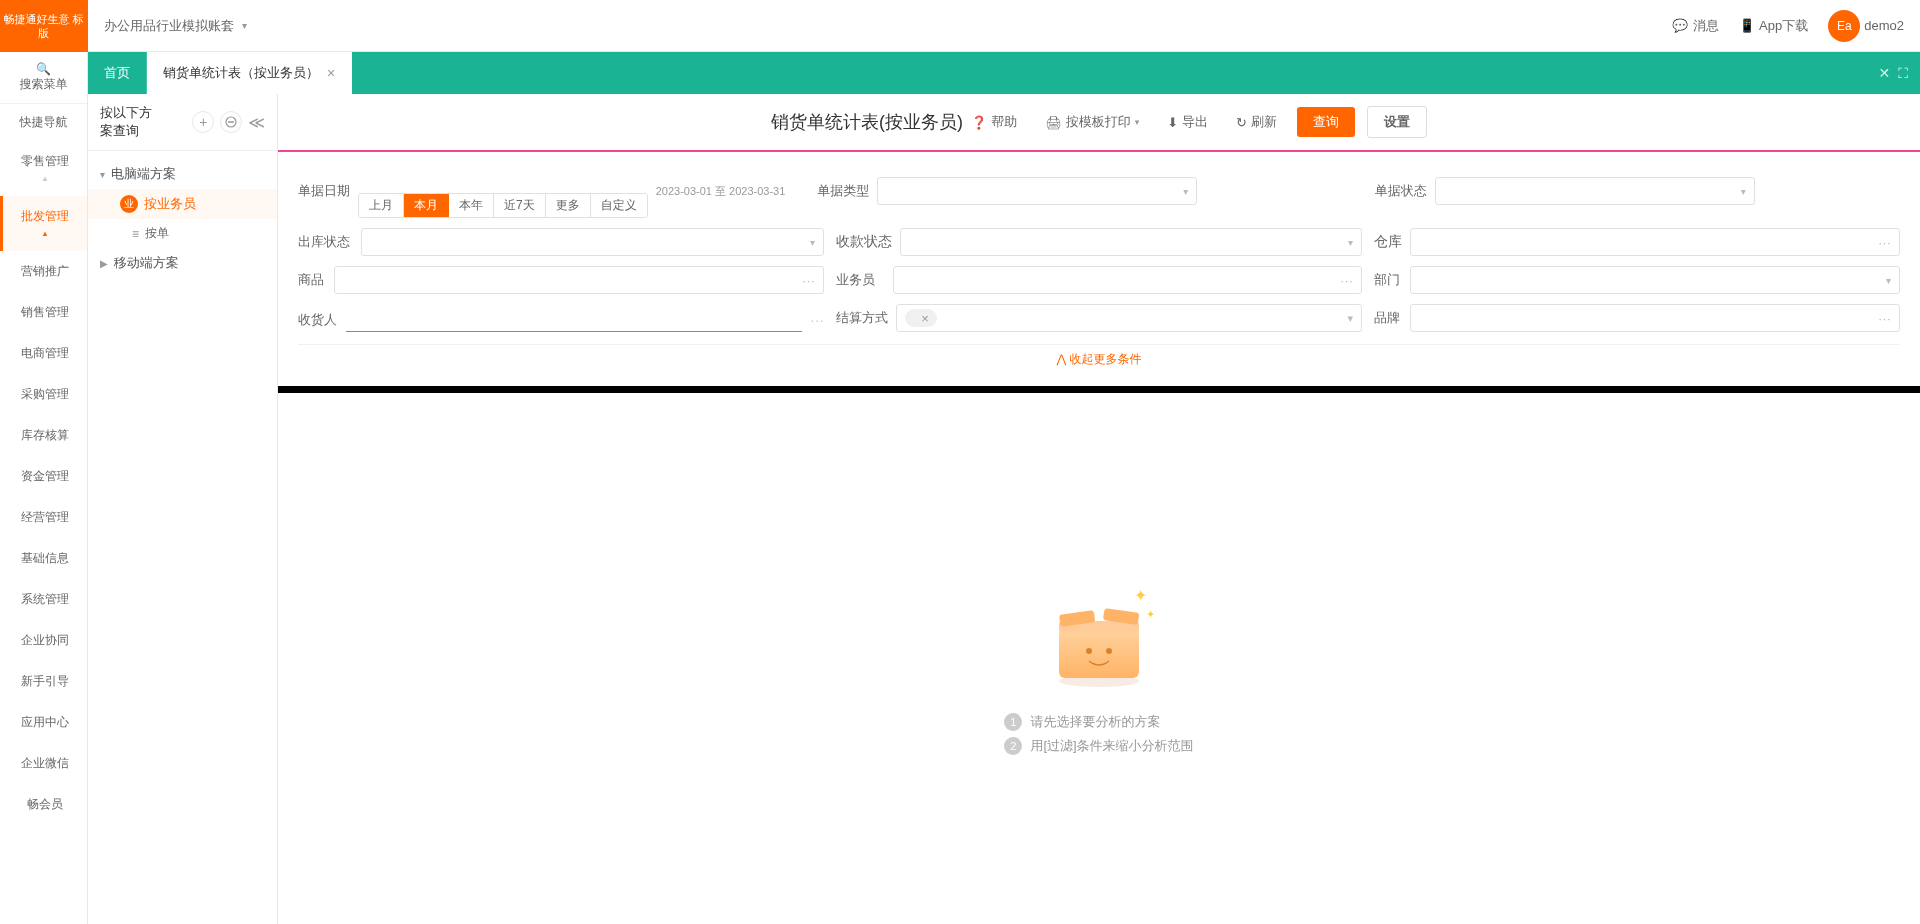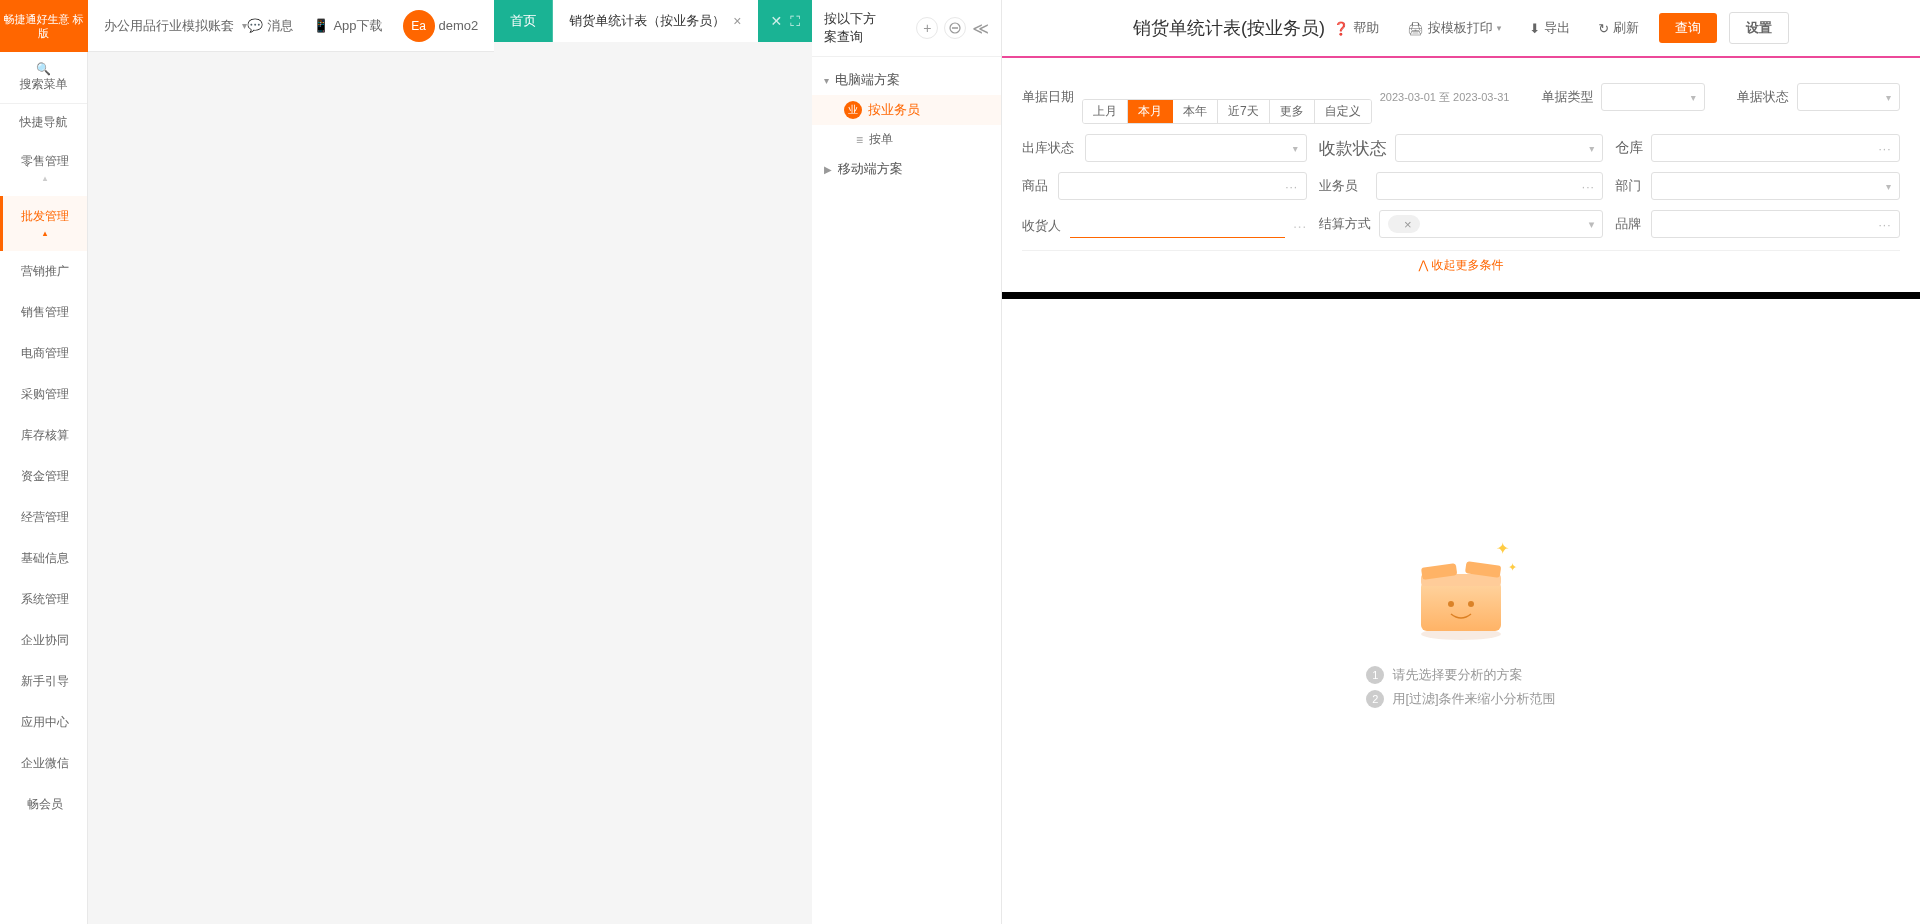--- a/index.html
+++ b/index.html
@@ -7,21 +7,21 @@
 
     
     .sidebar { width: 88px; background: #fff; border-right: 1px solid #e8e8e8; display: flex; flex-direction: column; align-items: center; flex-shrink: 0; z-index: 100; }
     .sidebar-logo { width: 88px; height: 52px; background: #ff6600; display: flex; align-items: center; justify-content: center; flex-direction: column; cursor: pointer; }
     .sidebar-logo-text { color: #fff; font-size: 11px; line-height: 1.3; text-align: center; }
     .sidebar-search { padding: 10px 0; width: 100%; text-align: center; color: #666; font-size: 12px; cursor: pointer; border-bottom: 1px solid #f0f0f0; }
     .sidebar-nav-item { width: 100%; padding: 12px 0; text-align: center; cursor: pointer; color: #666; font-size: 12px; border-left: 3px solid transparent; }
     .sidebar-nav-item.active { color: #ff6600; border-left: 3px solid #ff6600; background: #fff8f3; }
 
     
-    .main { flex: 1; display: flex; flex-direction: row; overflow: hidden; }
+    .main { flex: 1; display: flex; flex-direction: column; overflow: hidden; }
 
     
     .topbar { height: 52px; background: #fff; border-bottom: 1px solid #e8e8e8; display: flex; align-items: center; justify-content: space-between; padding: 0 16px; flex-shrink: 0; }
     .topbar-left { display: flex; align-items: center; gap: 8px; }
     .topbar-title { color: #666; font-size: 13px; cursor: pointer; }
     .topbar-dropdown { color: #999; font-size: 10px; cursor: pointer; }
     .topbar-right { display: flex; align-items: center; gap: 20px; }
     .topbar-icon-btn { display: flex; align-items: center; gap: 4px; color: #666; font-size: 13px; cursor: pointer; }
     .user-avatar { width: 32px; height: 32px; border-radius: 50%; background: #ff6600; display: flex; align-items: center; justify-content: center; color: #fff; font-size: 12px; cursor: pointer; overflow: hidden; }
 
@@ -294,21 +294,21 @@
 
         <div style="display:flex;align-items:center;margin-bottom:10px;gap:12px;">
           <div style="display:flex;align-items:center;gap:8px;flex:1;">
             <span style="color:#666;font-size:13px;white-space:nowrap;min-width:55px;">出库状态</span>
             <div class="select-box" style="flex:1;">
               <span></span>
               <span class="arrow">▾</span>
             </div>
           </div>
           <div style="display:flex;align-items:center;gap:8px;flex:1;">
-            <span style="color:#666;font-size:17px;white-space:nowrap;min-width:55px;text-align:right;">收款状态</span>
+            <span style="color:#666;font-size:14px;white-space:nowrap;min-width:55px;text-align:right;">收款状态</span>
             <div class="select-box" style="flex:1;">
               <span></span>
               <span class="arrow">▾</span>
             </div>
           </div>
           <div style="display:flex;align-items:center;gap:8px;flex:1;">
             <span style="color:#666;font-size:14px;white-space:nowrap;min-width:28px;">仓库</span>
             <div style="flex:1;border:1px solid #e0e0e0;border-radius:3px;padding:4px 8px;min-height:28px;display:flex;align-items:center;justify-content:flex-end;cursor:pointer;font-size:13px;color:#bbb;background:#fff;">
               <span>···</span>
             </div>

